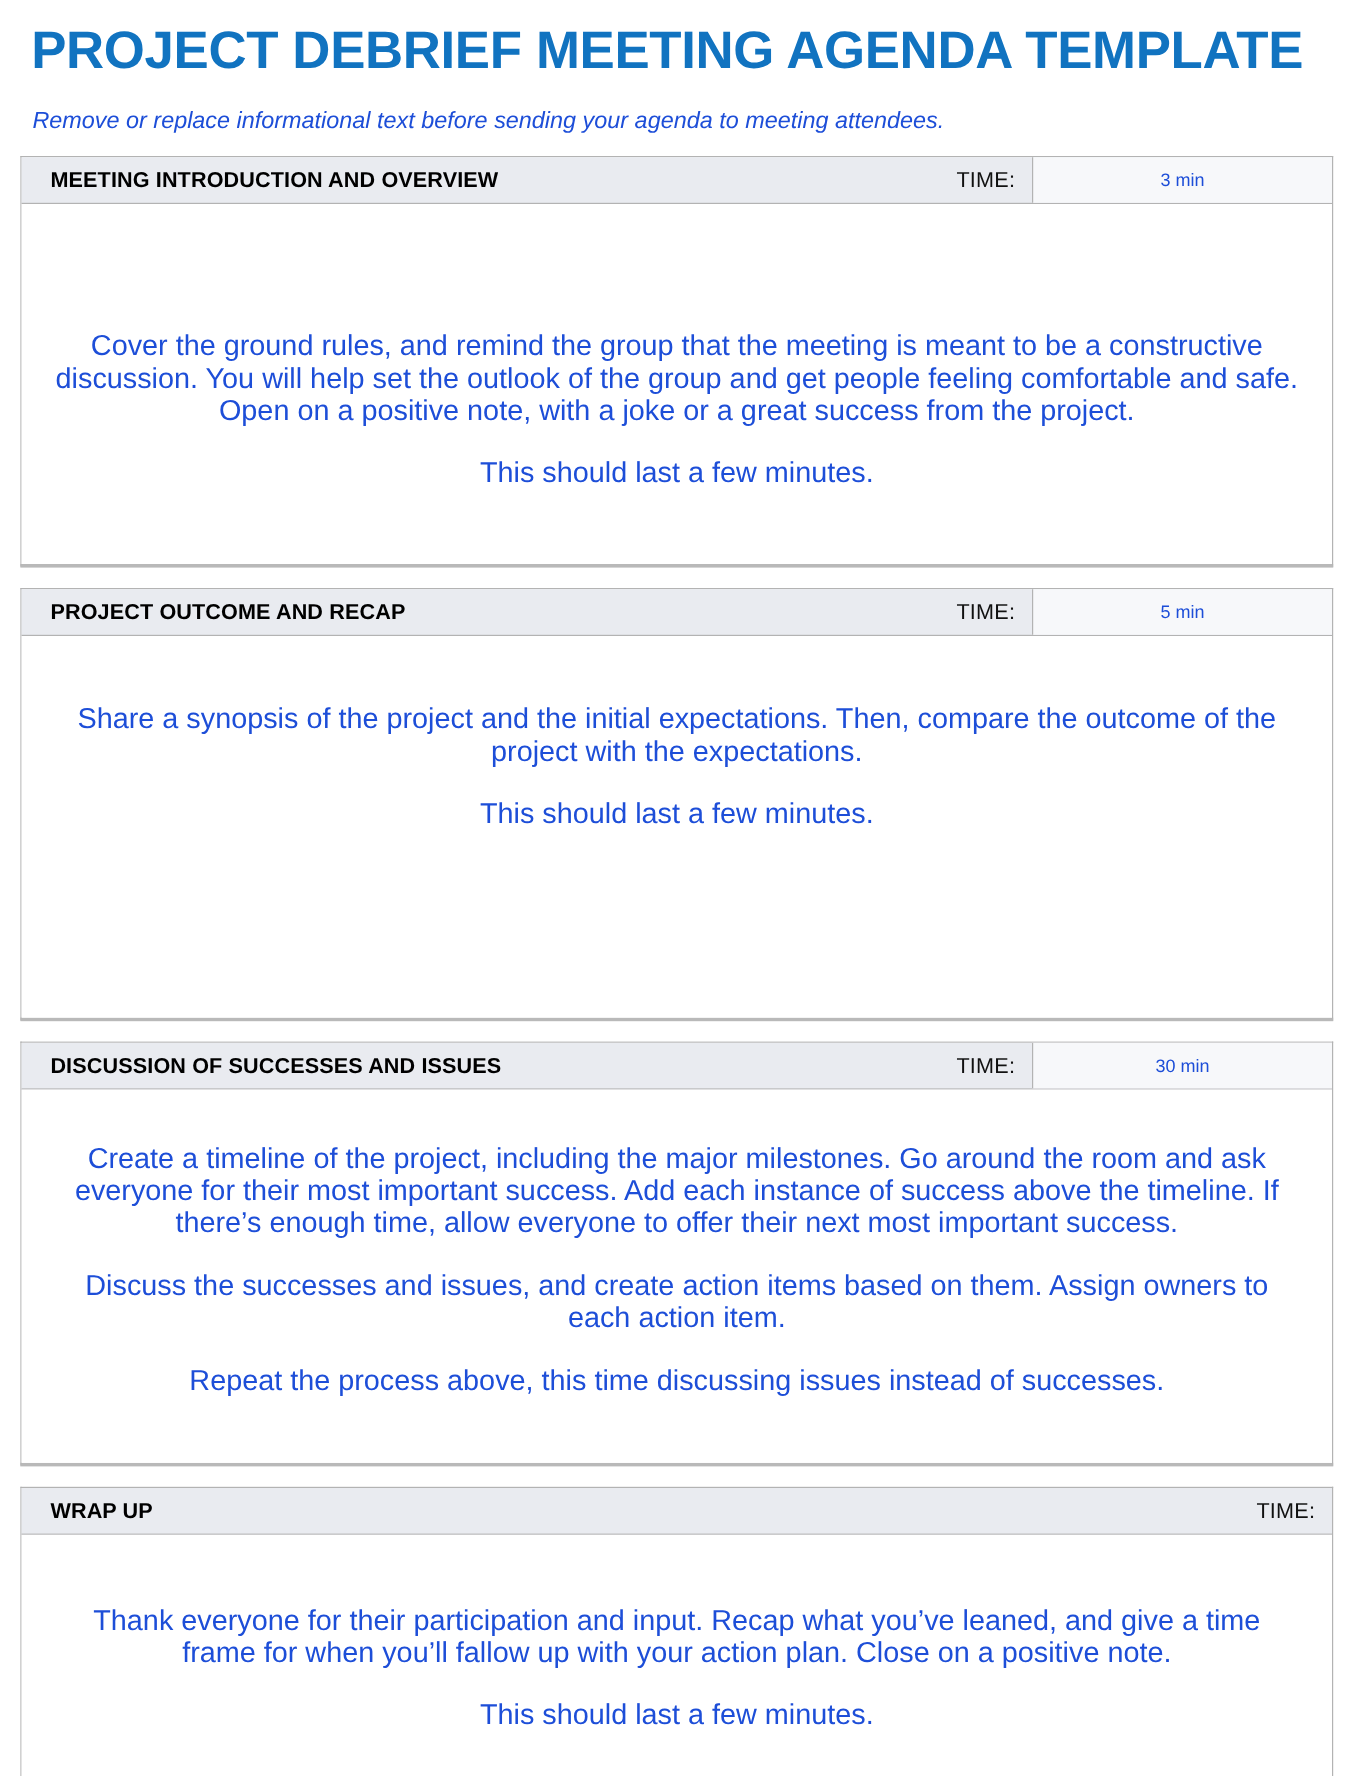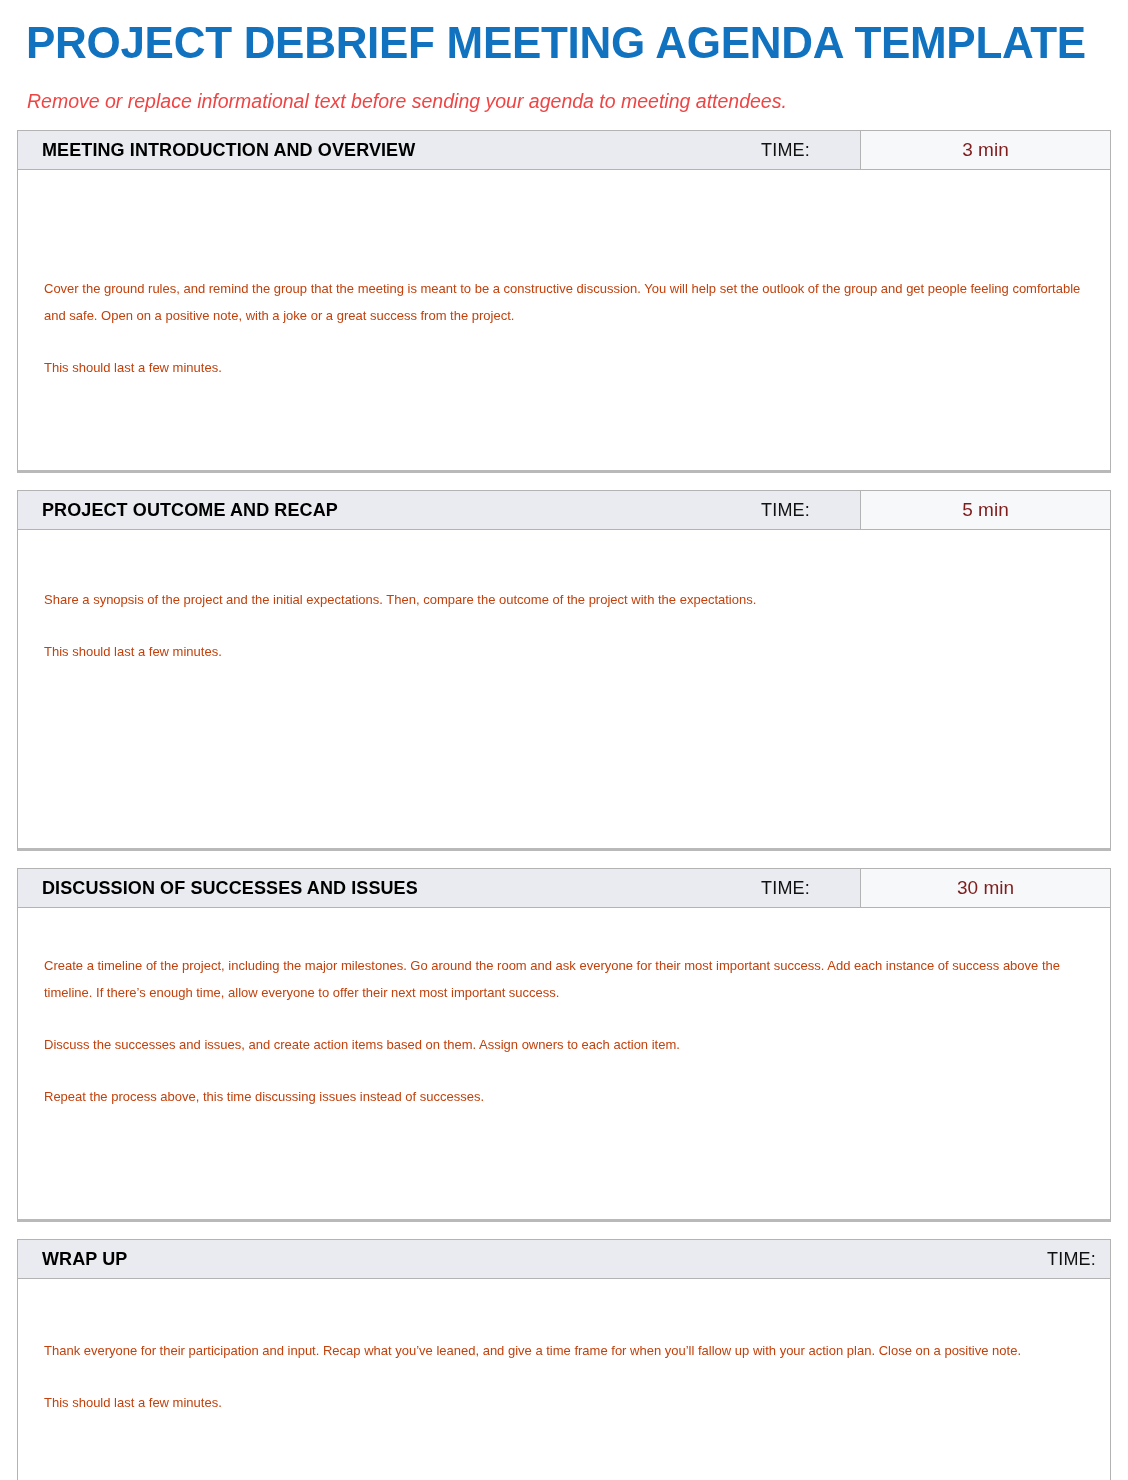--- a/index.html
+++ b/index.html
@@ -34,42 +34,41 @@
     padding: 17px 0 0 9px;
     white-space: nowrap;
   }
 
   
   .doc-subtitle {
     font-family: "Liberation Sans", sans-serif;
     font-style: italic;
     font-size: 19.5px;
     line-height: 24px;
-    color: #ef4444;
+    color: #1d4ed8;
     margin: 0;
     padding: 20px 0 0 10px;
   }
 
   
   .section {
     margin-top: 17px;
     border: 1px solid #b3b3b3;
     border-bottom: 3px solid #b9b9b9;
     background: #ffffff;
     box-sizing: border-box;
     width: 1094px;
   }
 
   .section-header {
     display: flex;
     align-items: stretch;
     background: #e9ebf0;
     border-bottom: 1px solid #b3b3b3;
     height: 38px;
-    gap: 36px;
   }
   .section-title {
     flex: 1 1 auto;
     display: flex;
     align-items: center;
     padding-left: 24px;
     font-size: 18px;
     font-weight: bold;
     letter-spacing: 0.1px;
     color: #000000;
@@ -87,34 +86,35 @@
     letter-spacing: 0.2px;
     text-align: right;
   }
   .time-value {
     flex: 0 0 249px;
     display: flex;
     align-items: center;
     justify-content: center;
     background: #f7f8fa;
     border-left: 1px solid #b3b3b3;
-    font-size: 19px;
-    color: #7f1d1d;
+    font-size: 15px;
+    color: #1d4ed8;
   }
 
   .section-body {
     background: #ffffff;
     padding: 0 26px;
     box-sizing: border-box;
   }
   .section-body p {
     margin: 0;
-    font-size: 13px;
+    font-size: 24px;
     line-height: 27px;
-    color: #c2410c;
+    color: #1d4ed8;
+    text-align: center;
   }
   .section-body p + p {
     margin-top: 25px;
   }
 
   
   .body-1 { height: 300px; padding-top: 105px; }
   .body-2 { height: 318px; padding-top: 56px; }
   .body-3 { height: 311px; padding-top: 44px; }
   .body-4 { height: 213px; padding-top: 58px; }

